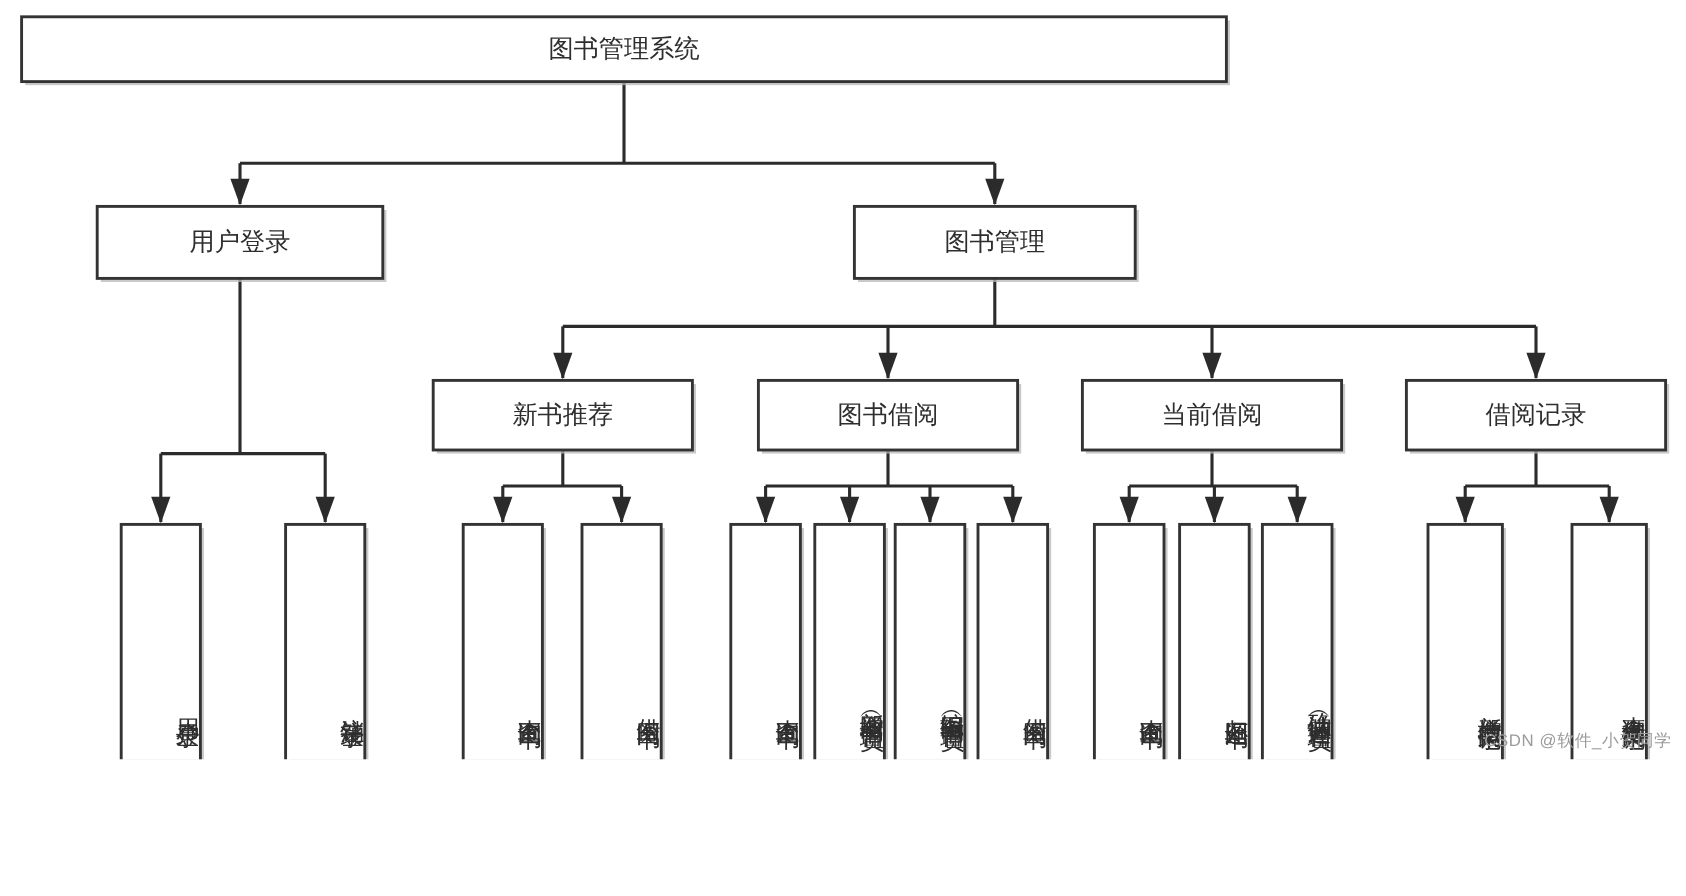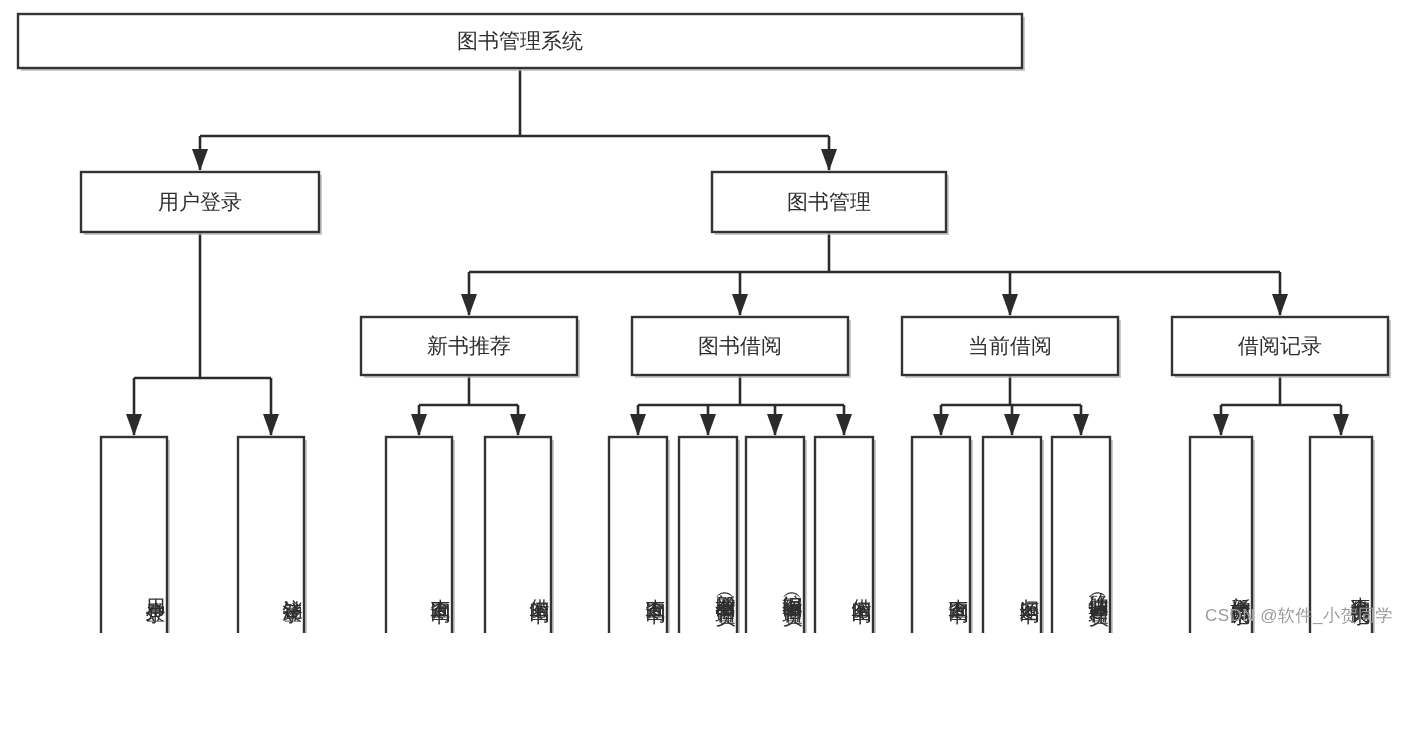--- a/index.html
+++ b/index.html
@@ -65,21 +65,21 @@
     color: #2e2e2e;
     letter-spacing: 2px;
     white-space: nowrap;
     pointer-events: none;
   }
   .watermark {
     position: absolute;
     right: 12px;
     bottom: 6px;
     font-family: "Liberation Sans", "DejaVu Sans", sans-serif;
-    font-size: 17px;
+    font-size: 14px;
     color: #9b9b9b;
     white-space: nowrap;
     letter-spacing: 0.5px;
   }
 </style>
 </head>
 <body>
 
 <div id="diagram-root">
 

